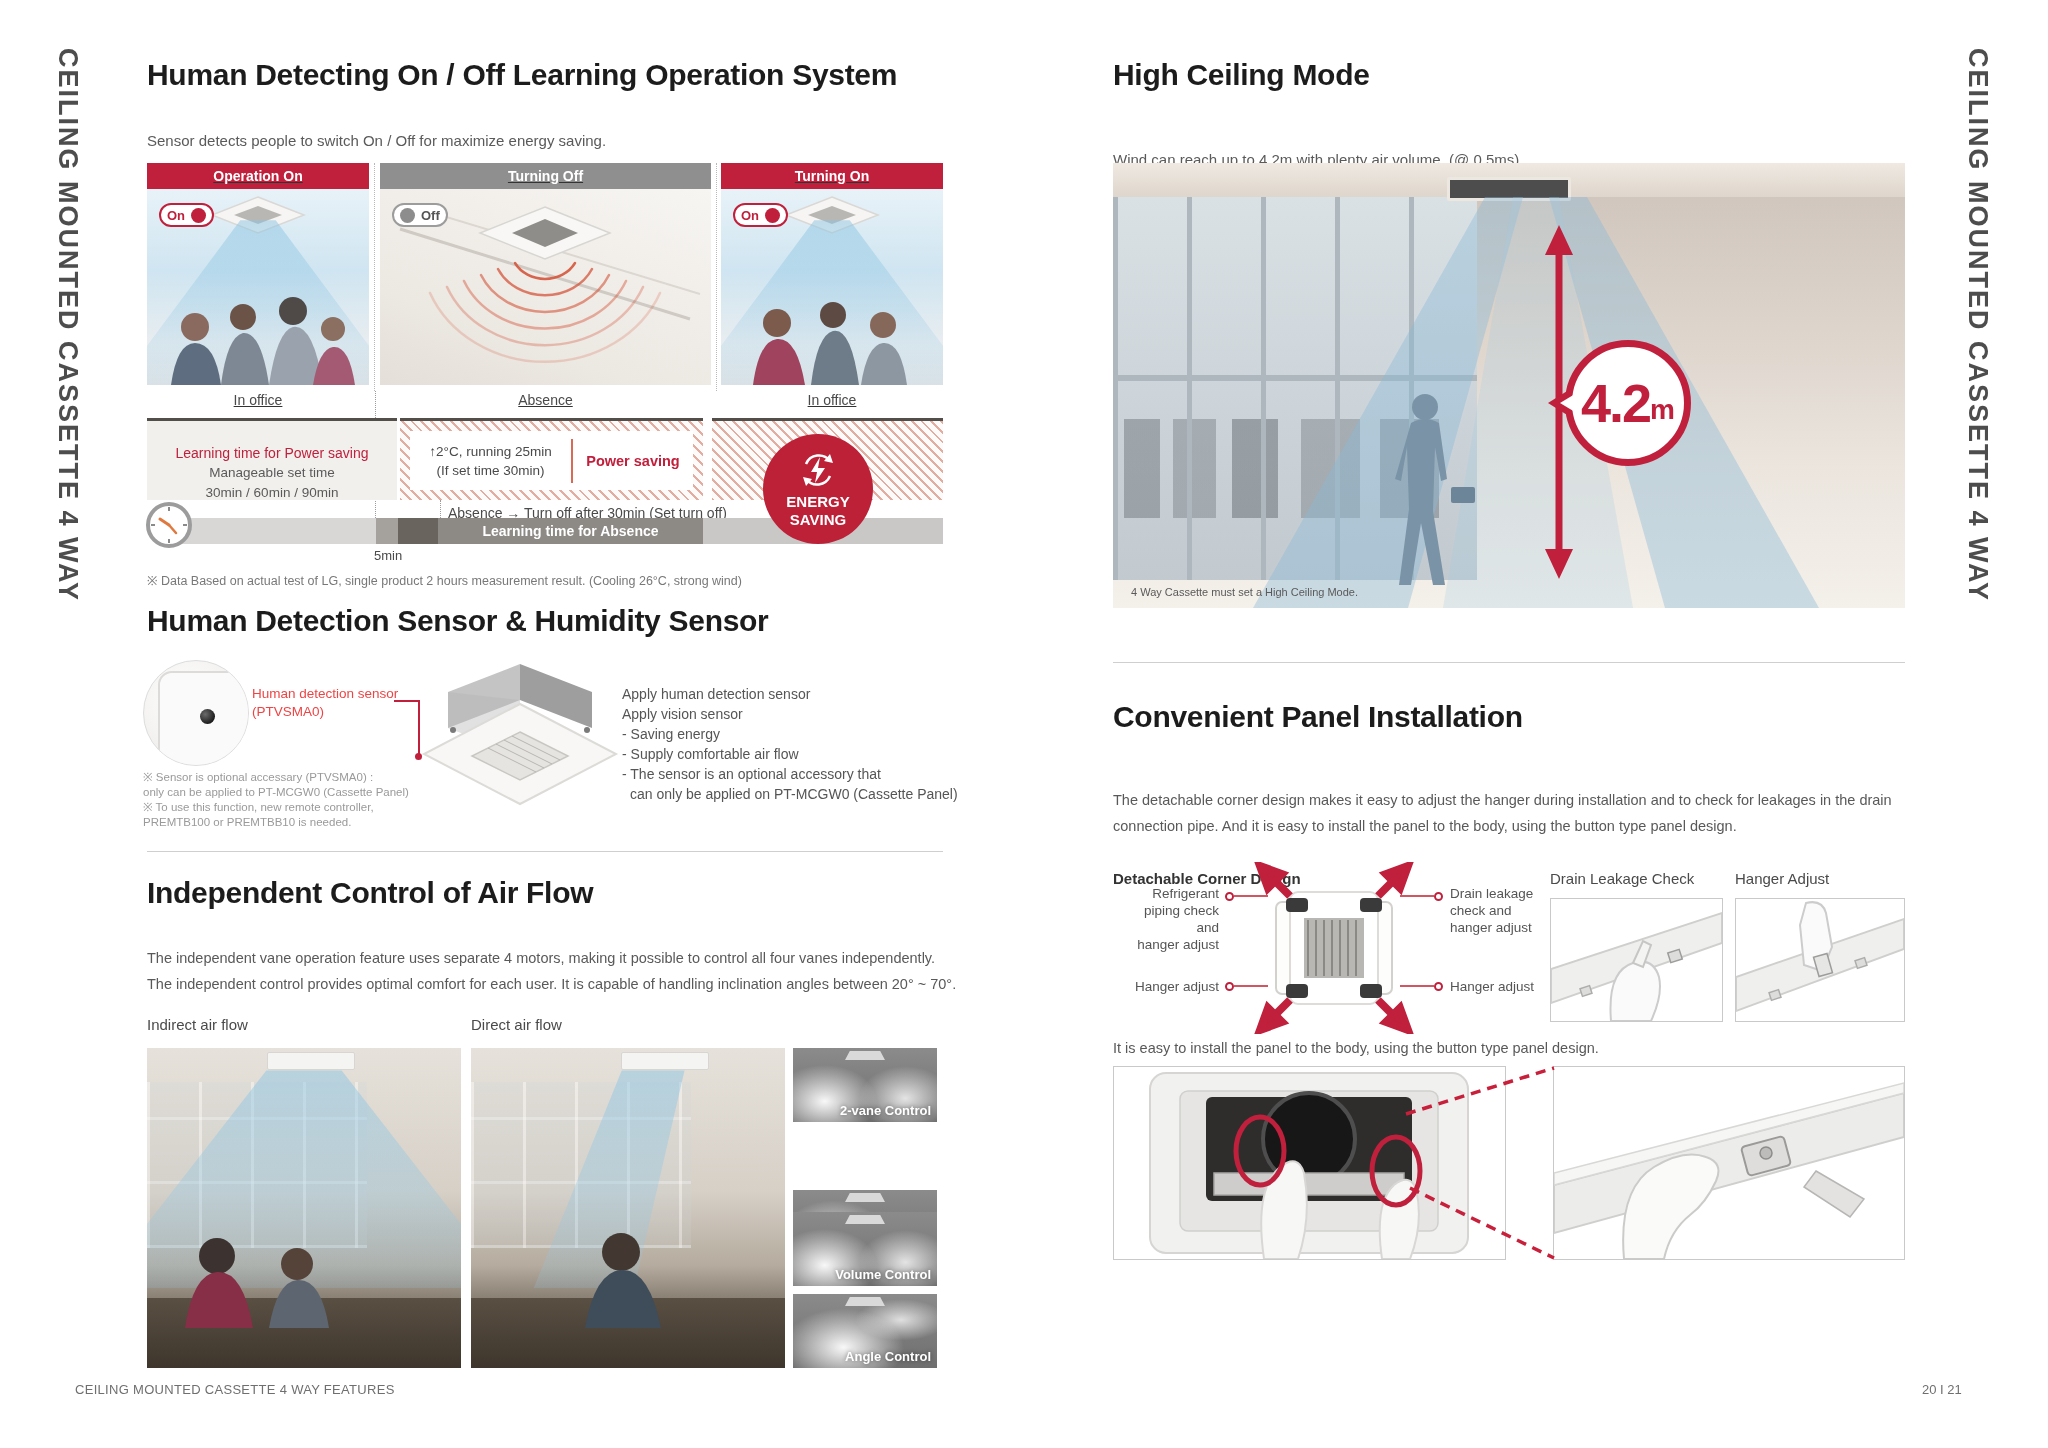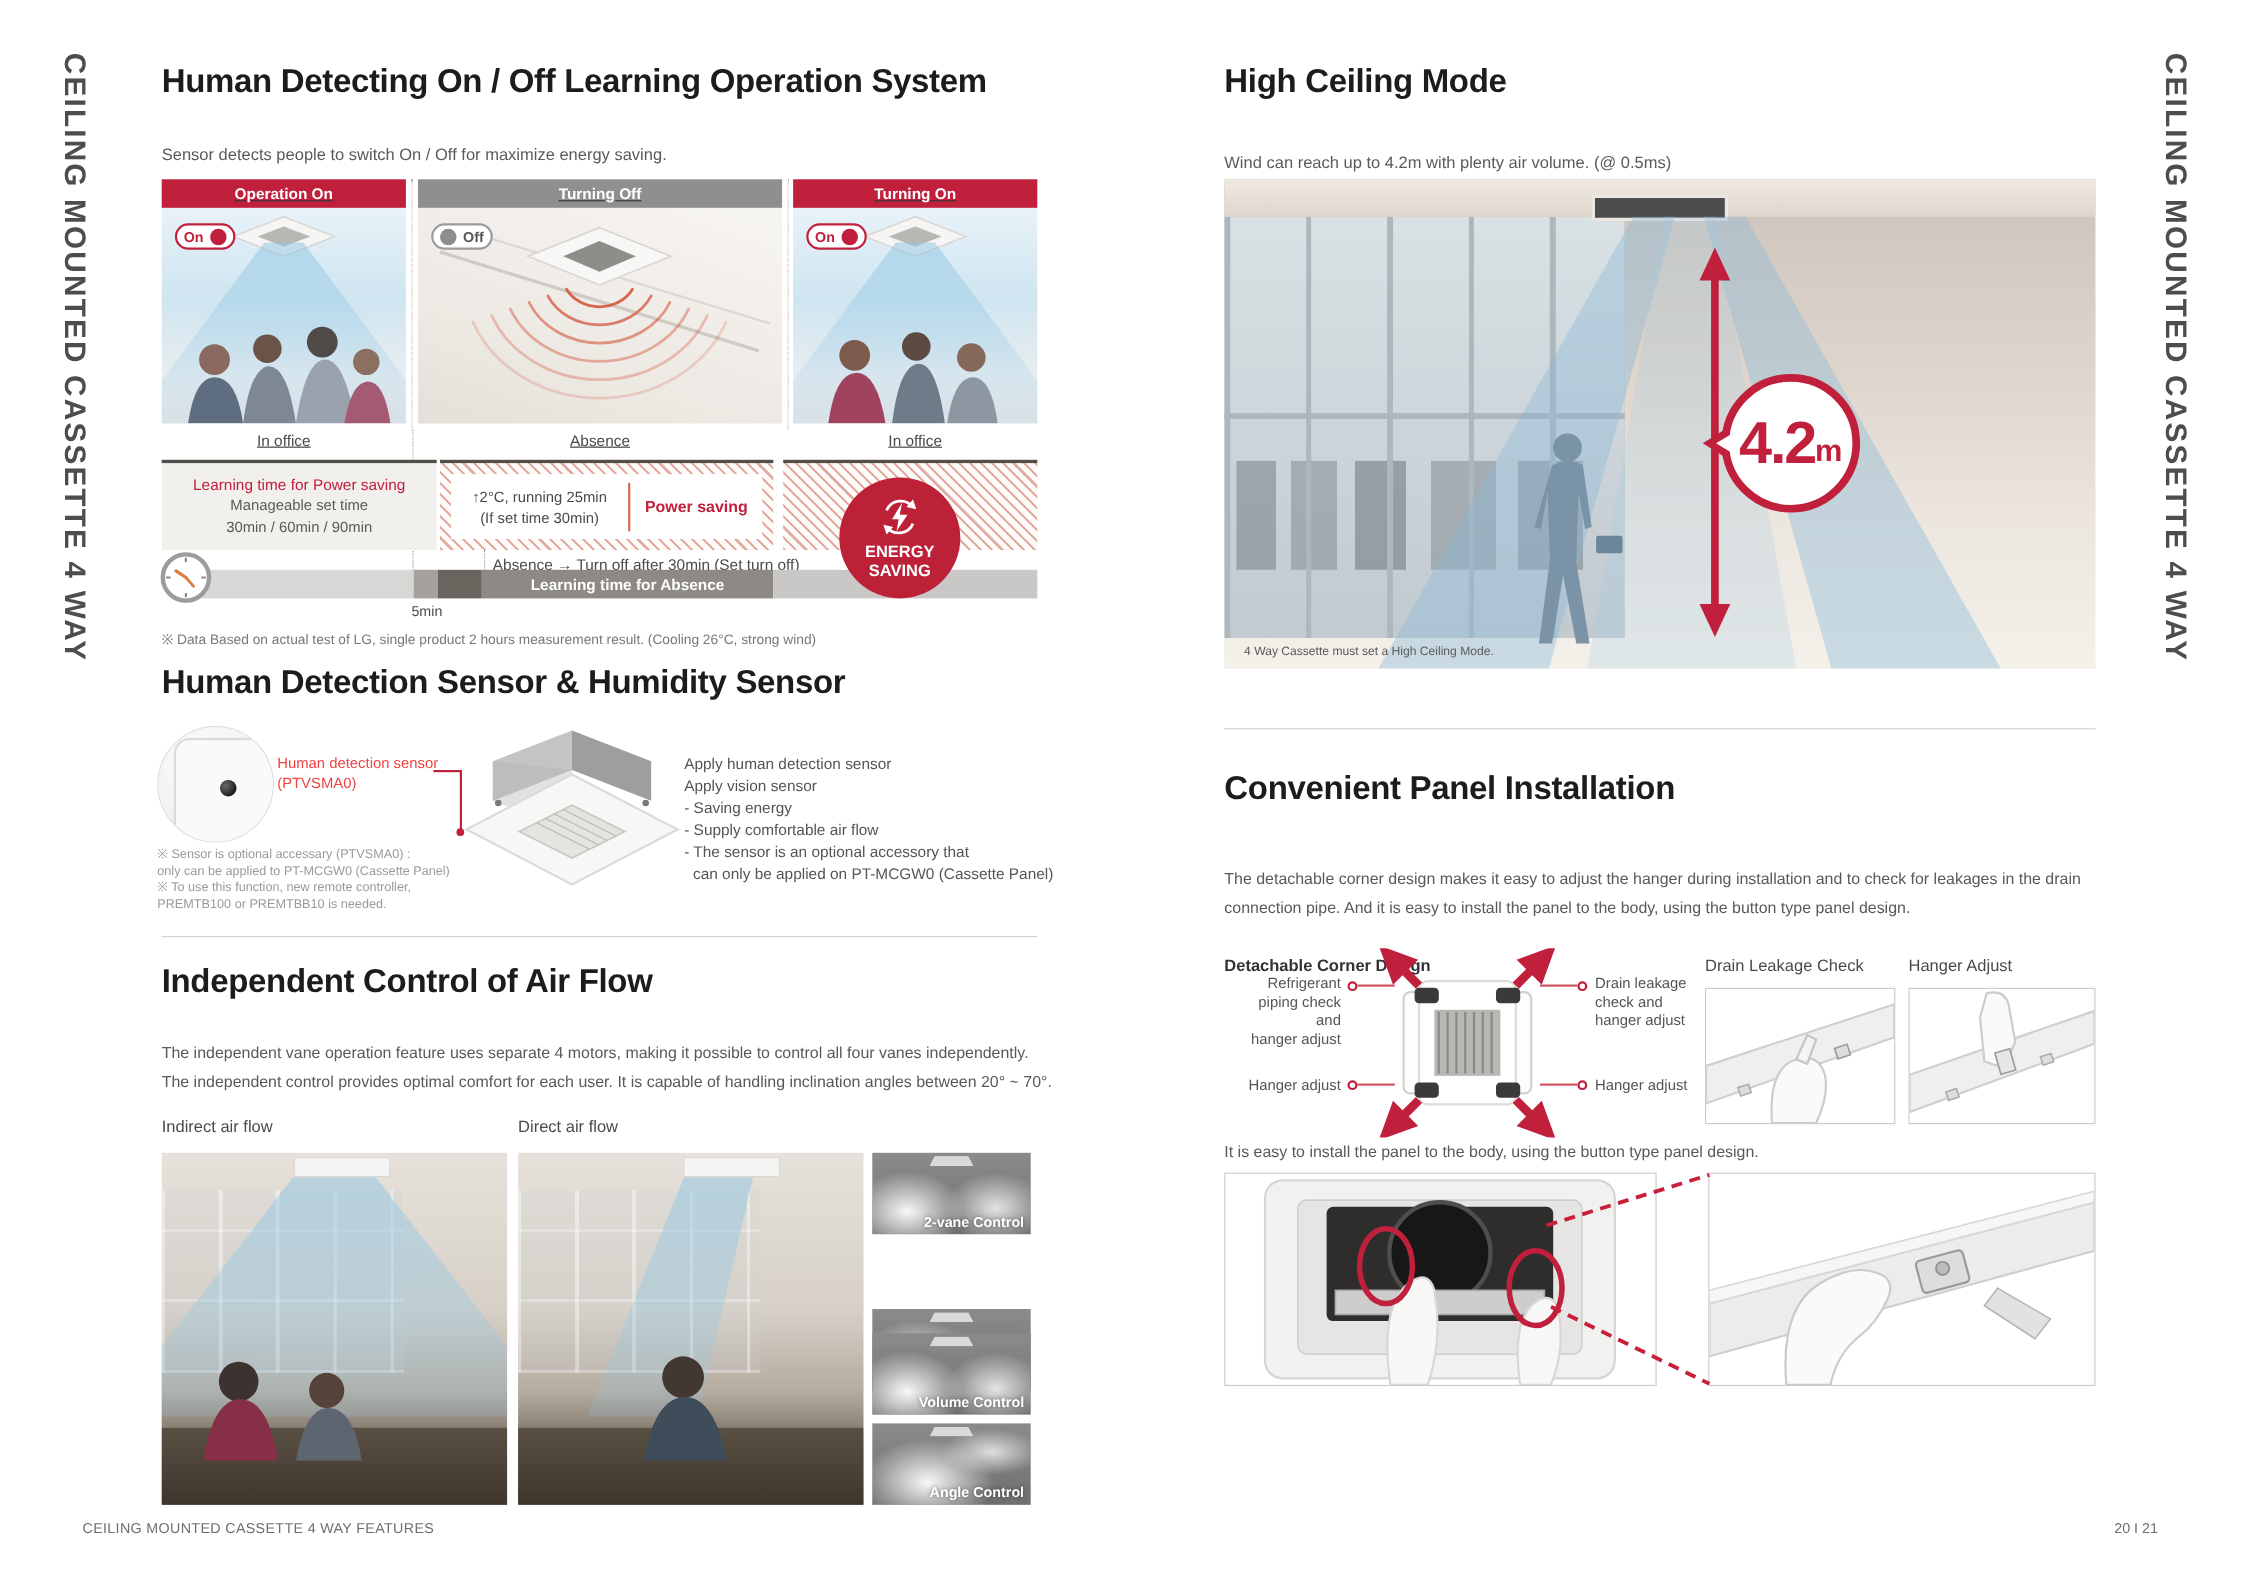--- a/index.html
+++ b/index.html
@@ -50,21 +50,21 @@
     display:flex;align-items:center;gap:6px;padding:0 6px;font-size:13px;font-weight:700;box-sizing:border-box;}
   .toggle .knob{width:15px;height:15px;border-radius:50%;}
   .toggle-on{border:2px solid #c0203c;color:#c0203c;}
   .toggle-on .knob{background:#c0203c;}
   .toggle-off{border:2px solid #9c9c9c;color:#555;}
   .toggle-off .knob{background:#8d8d8d;}
 
   
   .tl-box{position:absolute;top:418px;height:82px;box-sizing:border-box;}
   #tl-gray{left:147px;width:250px;background:#f2f0ed;border-top:3px solid #524e4a;
-    text-align:center;padding-top:9px;font-size:13.5px;color:#5a5a5a;line-height:20px;}
+    text-align:center;padding-top:22px;font-size:13.5px;color:#5a5a5a;line-height:20px;}
   #tl-gray .t-red{color:#c0203c;font-size:14px;}
   .hatch{background:
     repeating-linear-gradient(45deg,rgba(206,108,88,.55) 0 2px,rgba(255,255,255,0) 2px 7px),#fdfbf9;
     border-top:3px solid #524e4a;}
   #tl-hatch1{left:400px;width:303px;}
   #tl-hatch2{left:712px;width:231px;}
   #tl-hatch1 .inner{position:absolute;inset:10px;background:#fff;display:flex;align-items:center;}
   #tl-hatch1 .cond{flex:1;text-align:center;font-size:13.5px;color:#4a4a4a;line-height:19px;}
   #tl-hatch1 .vsep{width:2px;height:44px;background:#d96a56;}
   #tl-hatch1 .ps{flex:0 0 120px;text-align:center;font-size:14.5px;font-weight:700;color:#c0203c;}
@@ -428,21 +428,21 @@
 <div id="thumb4" class="thumb">
   <div class="plume" style="background:radial-gradient(ellipse 60% 75% at 35% 72%,rgba(255,255,255,.95),rgba(255,255,255,0) 70%),radial-gradient(ellipse 45% 40% at 75% 35%,rgba(255,255,255,.75),rgba(255,255,255,0) 70%);"></div>
   <div class="tcass"></div>
   <div class="tlabel">Angle Control</div>
 </div>
 
 <div id="footer-left">CEILING MOUNTED CASSETTE 4 WAY FEATURES</div>
 <div id="page-number">20 I 21</div>
 
 <div class="h1" style="left:1113px;top:58px;">High Ceiling Mode</div>
-<div class="sub" style="left:1113px;top:140px;">Wind can reach up to 4.2m with plenty air volume. (@ 0.5ms)</div>
+<div class="sub" style="left:1113px;top:151px;">Wind can reach up to 4.2m with plenty air volume. (@ 0.5ms)</div>
 
 <div id="hero">
   <div class="hwin">
     <div class="skyline"></div>
     <div class="mull"></div>
   </div>
   <div class="ceiling"></div>
   <div class="hcass"></div>
   <svg style="position:absolute;left:0;top:0;" width="792" height="445" viewBox="0 0 792 445">
     <polygon points="372,34 410,34 295,445 140,445" fill="rgba(138,186,214,0.40)"></polygon>

